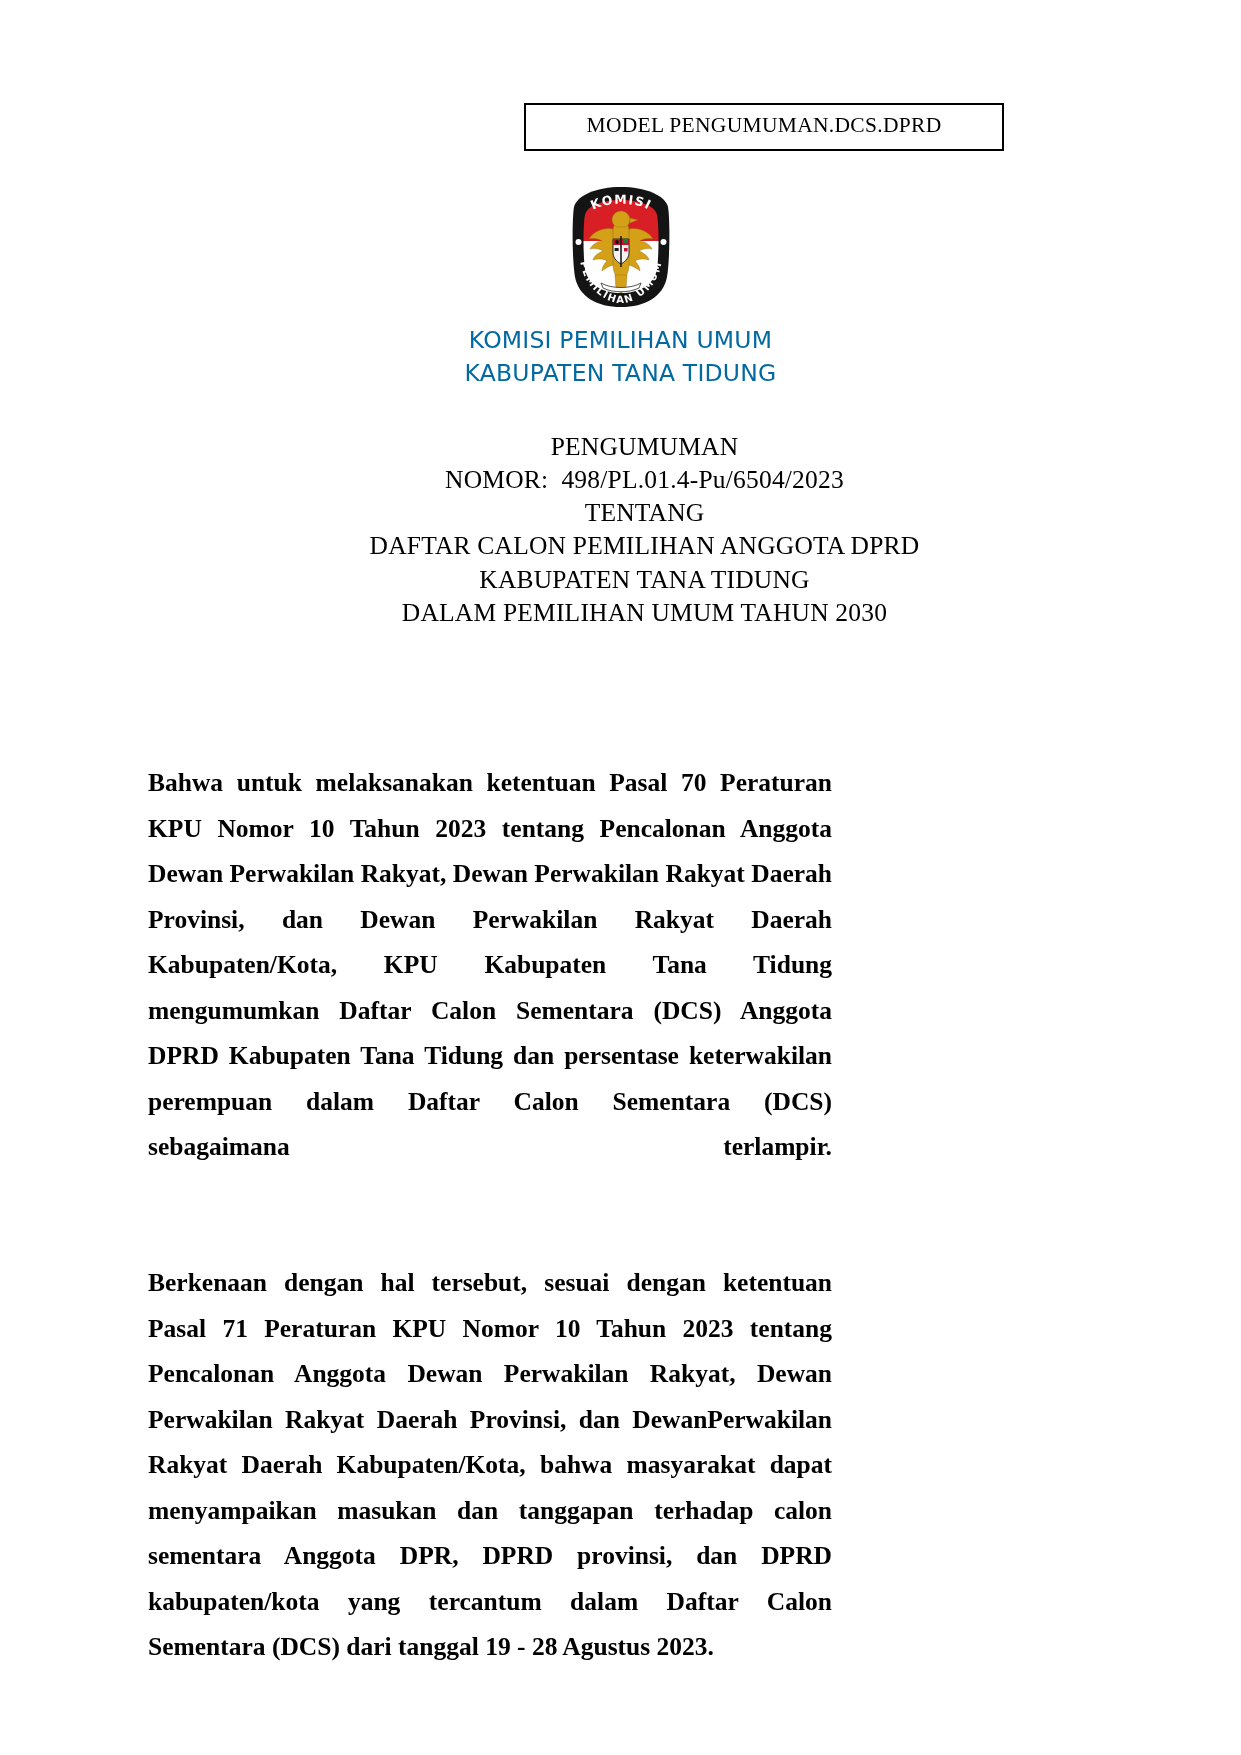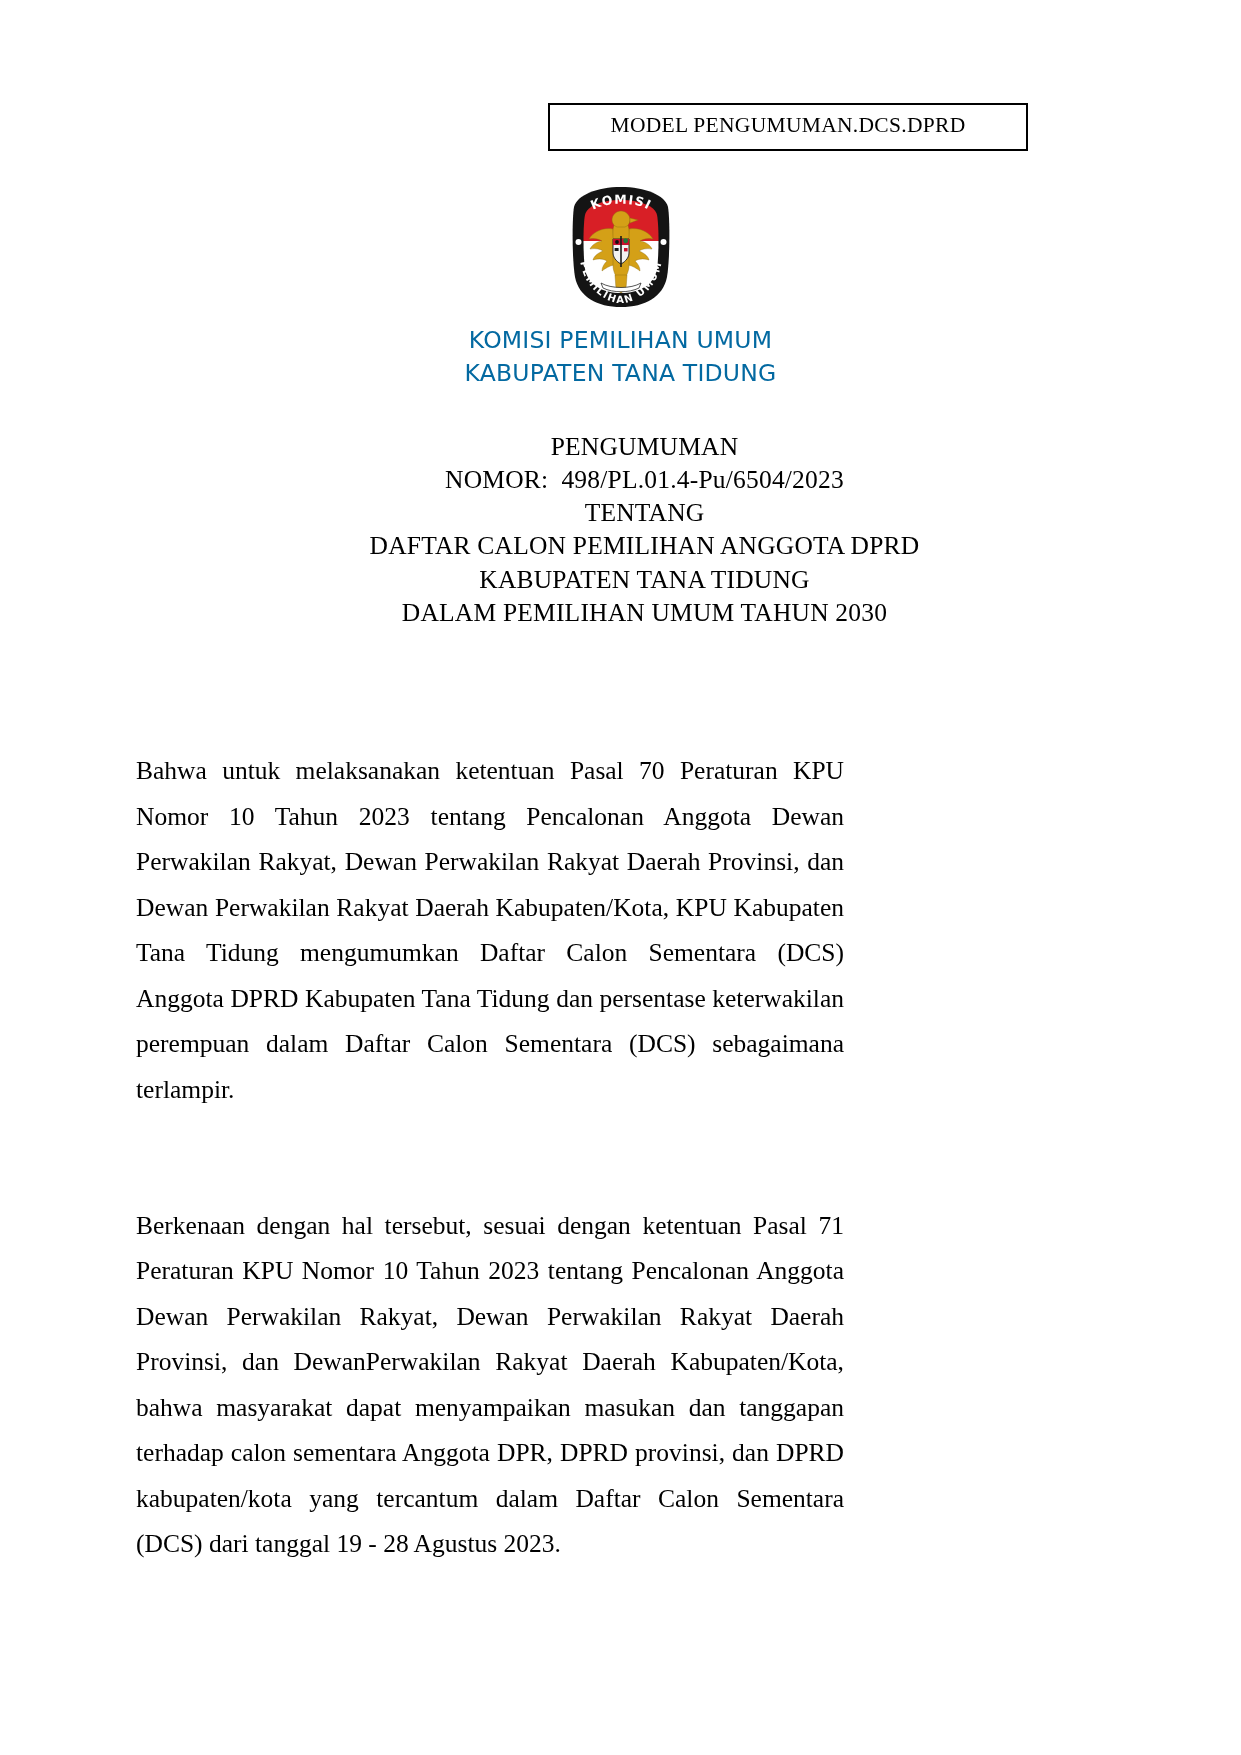--- a/index.html
+++ b/index.html
@@ -22,21 +22,20 @@
     height: 1755px;
     box-sizing: border-box;
   }
 
   
   .model-box-wrap {
     position: absolute;
     top: 103px;
     left: 524px;
     width: 480px;
-    margin-left: 24px;
   }
   .model-box {
     border: 2.5px solid #000;
     text-align: center;
     padding: 9px 10px 11px 10px;
     font-size: 21.5px;
     letter-spacing: 0.3px;
     line-height: 1.1;
     font-family: "Liberation Serif", "DejaVu Serif", serif;
   }
@@ -96,21 +95,22 @@
     position: absolute;
     top: 748px;
     left: 136px;
     width: 708px;
     font-size: 25.5px;
     line-height: 45.5px;
     text-align: justify;
     text-justify: inter-word;
   }
   .body-text p {
-    margin: 0;
+    margin: 12px;
+    font-weight: bold;
   }
   .body-text p.para2 {
     margin-top: 45px;
   }
   .para1 {
     text-align: justify;
   }
   .para1::after {
     content: "";
     display: inline-block;

